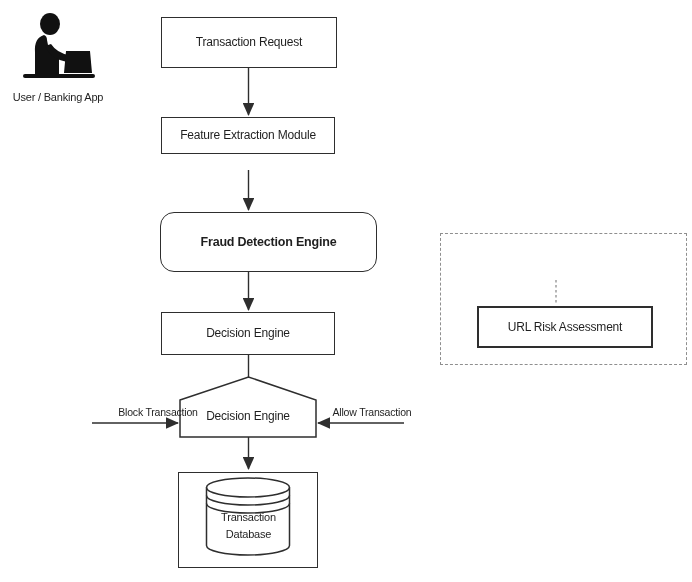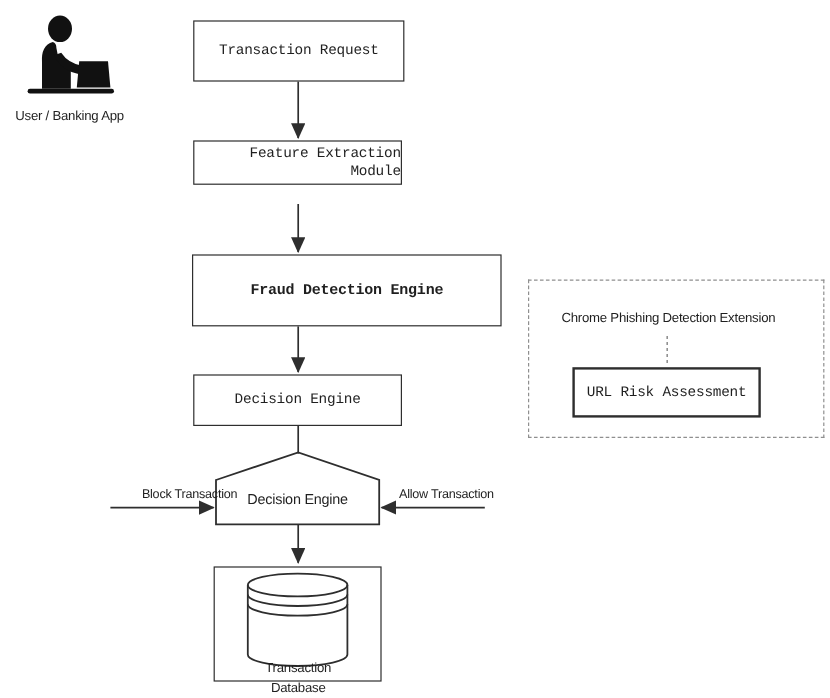--- a/index.html
+++ b/index.html
@@ -31,21 +31,20 @@
 
   .node {
     position: absolute;
     border: 1.5px solid var(--color-line);
     background: transparent;
     display: flex;
     flex-direction: column;
     align-items: center;
     justify-content: center;
     text-align: right;
-    font-family: Liberation Mono, monospace;
   }
   .node-text {
     font-size: 12px;
     line-height: 15px;
     color: var(--color-text);
     letter-spacing: -0.2px;
   }
   .node-title {
     font-size: 12.5px;
     font-weight: bold;
@@ -126,41 +125,40 @@
   <div class="floating-label actor-label" style="left:8px; top:91px; width:100px;">User / Banking App</div>
 
   <div class="node" style="left:161px; top:17px; width:176px; height:51px;">
     <span class="node-text">Transaction Request</span>
   </div>
 
   <div class="node" style="left:161px; top:117px; width:174px; height:37px;">
     <span class="node-text">Feature Extraction Module</span>
   </div>
 
-  <div class="node" style="left:160px; top:212px; width:258px; height:60px;">
+  <div class="node" style="left:160px; top:212px; width:217px; height:60px;border-radius:14px;">
     <span class="node-title">Fraud Detection Engine</span>
   </div>
 
   <div class="node" style="left:161px; top:312px; width:174px; height:43px;">
     <span class="node-text">Decision Engine</span>
   </div>
 
   <div class="pentagon-label" style="left:180px; top:402px; width:136px; height:28px;">
     <span class="node-text">Decision Engine</span>
   </div>
 
   <div class="floating-label branch-label" style="left:88px; top:406px; width:92px;margin-left:24px;">Block Transaction</div>
   <div class="floating-label branch-label" style="left:322px; top:406px; width:100px;">Allow Transaction</div>
 
   <div class="node" style="left:178px; top:472px; width:140px; height:96px;"></div>
-  <div class="floating-label db-label" style="left:203px; top:509px; width:91px;margin-top:40px;">
+  <div class="floating-label db-label" style="left:203px; top:509px; width:91px;">
     <div>Transaction</div>
     <div>Database</div>
   </div>
 
   <div class="group-box" style="left:440px; top:233px; width:247px; height:132px;"></div>
-  <div class="floating-label group-label" style="left:442px; top:259px; width:230px;">Chrome Phishing Detection Extension</div>
 
-  <div class="node" style="left:477px; top:306px; width:157px; height:42px; border-width:2px;">
+  <div class="node" style="left:477px; top:306px; width:176px; height:42px; border-width:2px;">
     <span class="node-text">URL Risk Assessment</span>
   </div>
 
 </div>
 
 </body></html>

